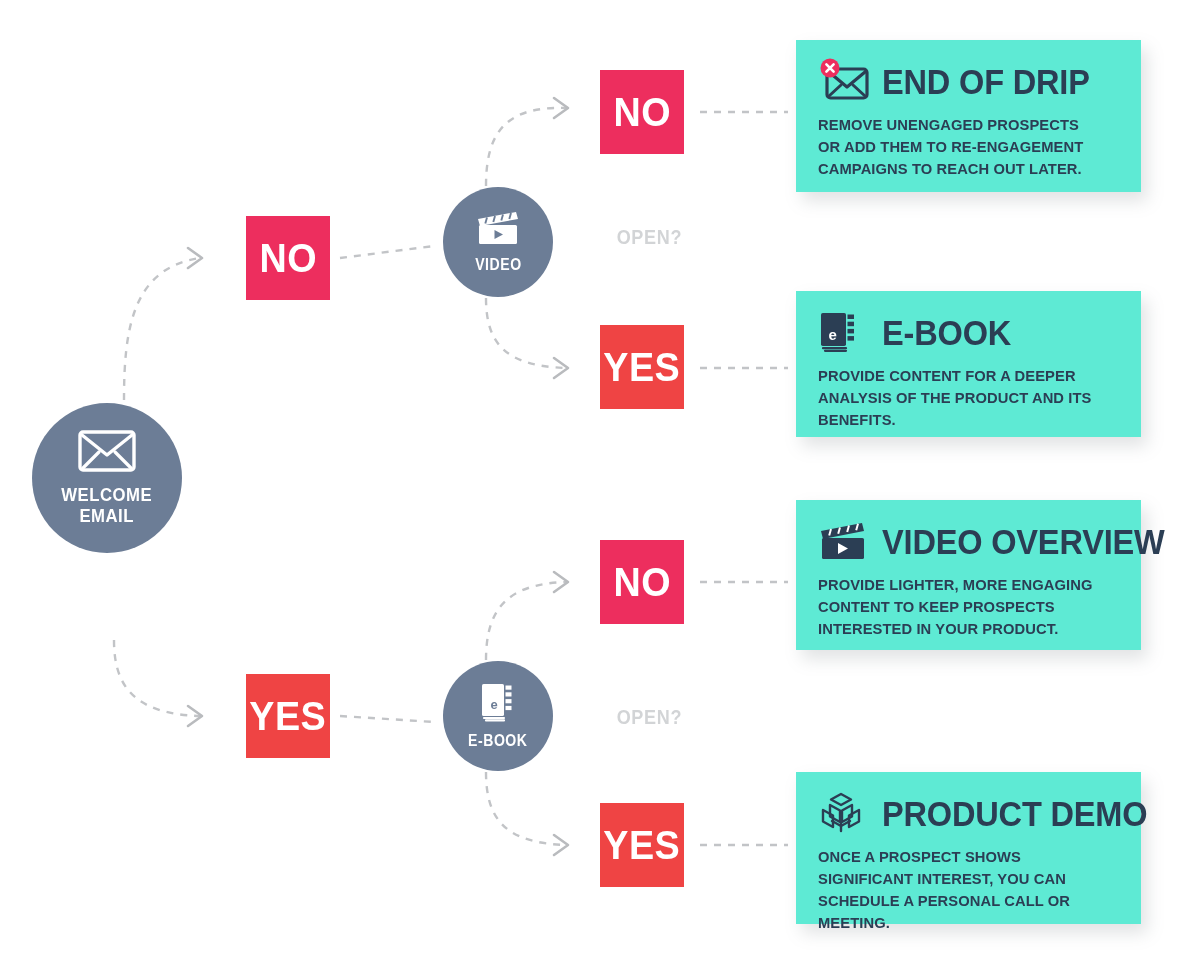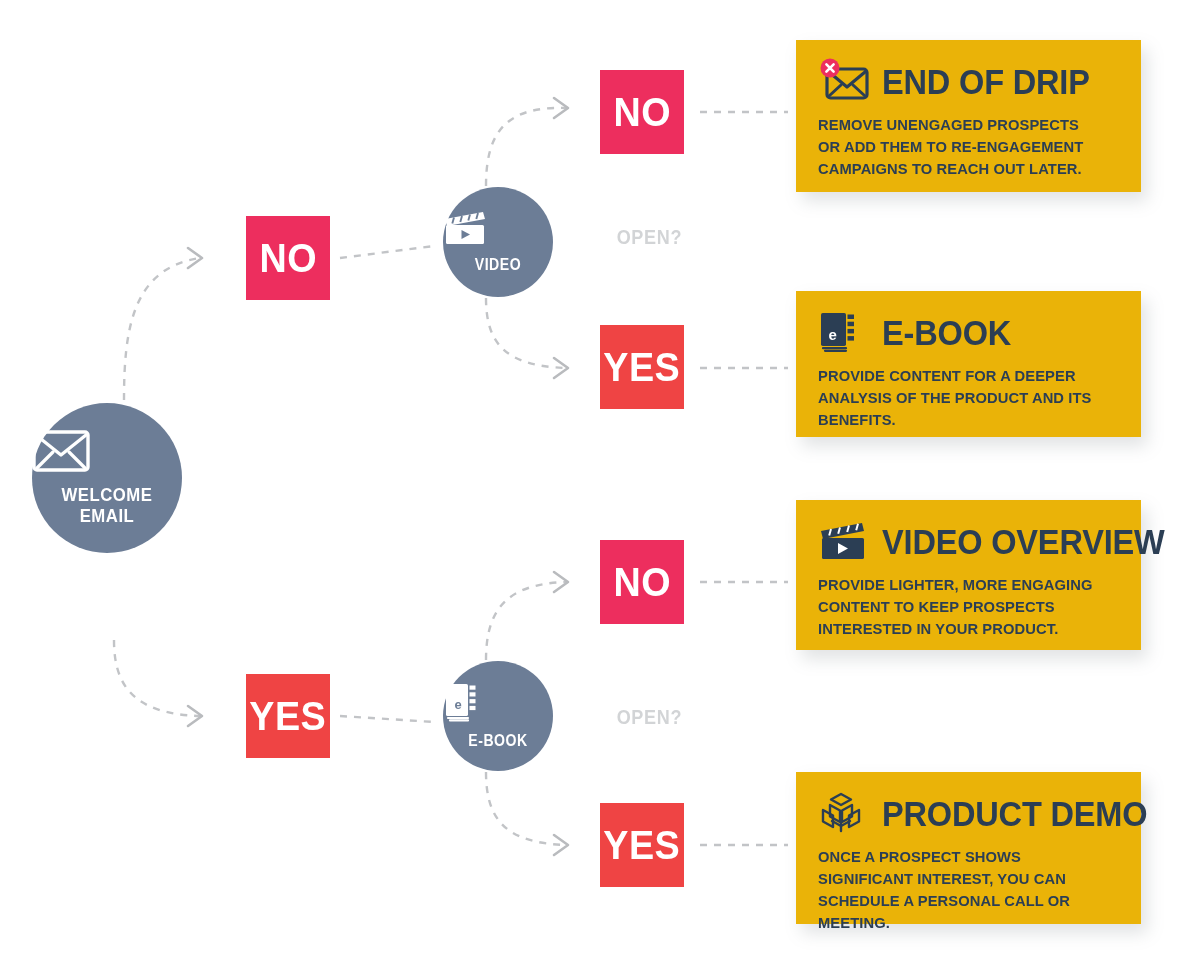--- a/index.html
+++ b/index.html
@@ -42,20 +42,21 @@
     stroke-linejoin: round;
   }
 
   
   .node-circle {
     position: absolute;
     border-radius: 50%;
     background: #6c7d96;
     display: flex;
     flex-direction: column;
+    align-items: center;
     justify-content: center;
     color: #ffffff;
   }
   .node-circle .node-label {
     font-family: "Liberation Sans Narrow", "Liberation Sans", sans-serif;
     font-weight: bold;
     letter-spacing: 0.6px;
     text-align: center;
     line-height: 1.08;
     transform: scaleX(0.88);
@@ -111,21 +112,21 @@
     transform: scaleX(0.9);
   }
   #open-video { left: 613px; top: 226px; }
   #open-ebook { left: 613px; top: 706px; }
 
   
   .card {
     position: absolute;
     left: 796px;
     width: 345px;
-    background: #eab308;
+    background: #5eead4;
     box-shadow: 6px 9px 16px rgba(120,126,134,0.22);
     padding: 18px 22px 2px 22px;
     box-sizing: border-box;
   }
   #card-end-of-drip  { top: 40px;  height: 152px; }
   #card-ebook        { top: 291px; height: 146px; }
   #card-video-ovw    { top: 500px; height: 150px; }
   #card-product-demo { top: 772px; height: 152px; }
 
   .card-head {

